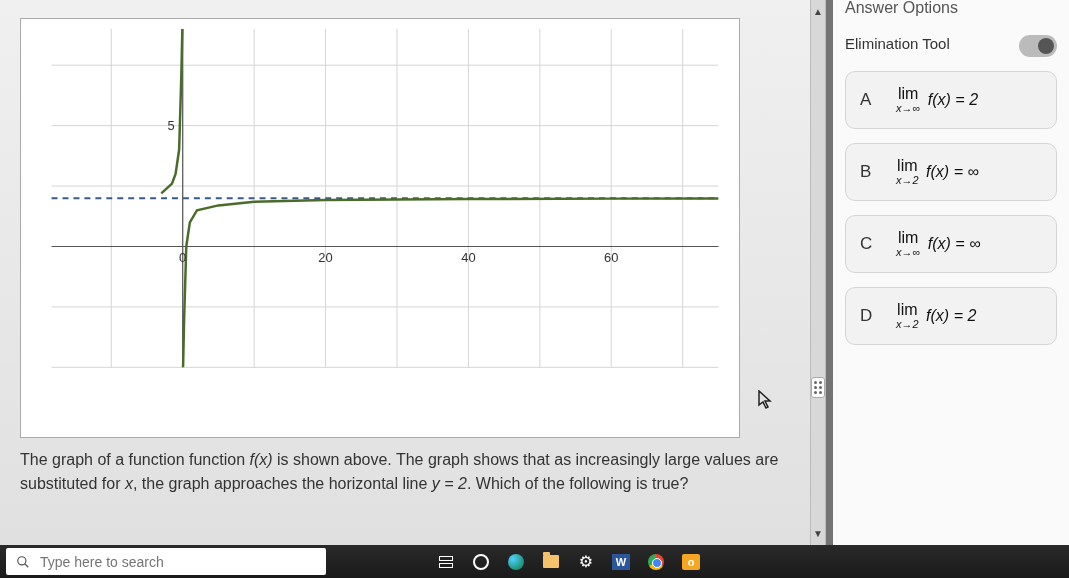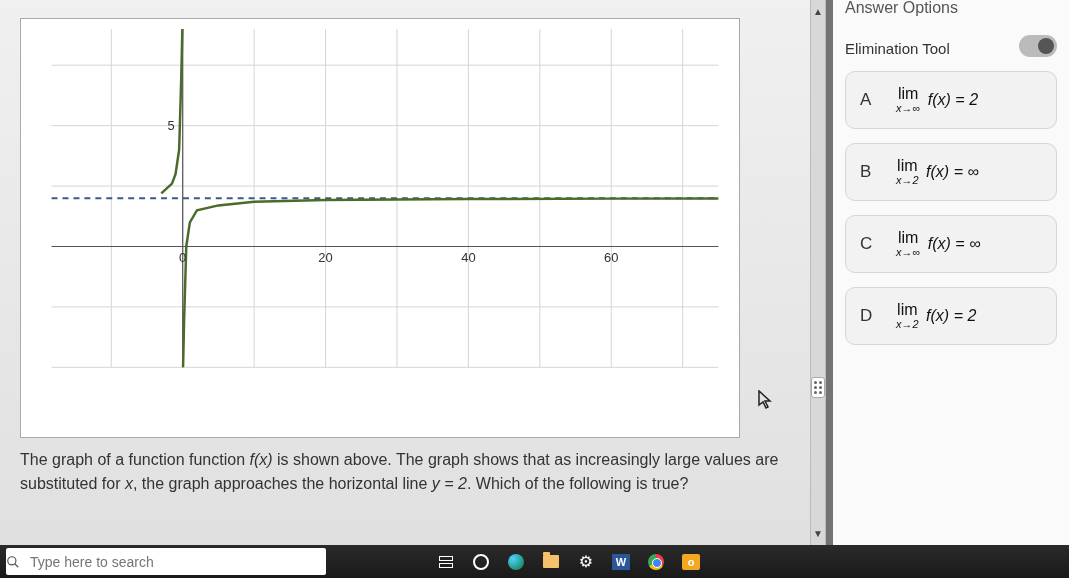--- a/index.html
+++ b/index.html
@@ -80,21 +80,21 @@
     .panel-header {
       font-size: 16px;
       color: #555;
       padding: 2px 0 15px 0;
       font-weight: normal;
       position: relative;
       top: -3px;
     }
     .elim-row {
       display: flex;
-      align-items: flex-end;
+      align-items: flex-start;
       justify-content: space-between;
       margin-bottom: 14px;
     }
     .elim-label { font-size: 15px; color: #333; }
     .toggle {
       width: 38px; height: 22px;
       background: #bbb;
       border-radius: 11px;
       position: relative;
       cursor: pointer;
@@ -163,21 +163,21 @@
       align-items: center;
       padding: 0 6px;
       gap: 4px;
     }
     .search-box {
       background: #fff;
       height: 27px;
       width: 320px;
       display: flex;
       align-items: center;
-      padding: 0 0;
+      padding: 0 10px;
       gap: 10px;
       border-radius: 2px;
     }
     .search-box input {
       border: none;
       outline: none;
       font-size: 14px;
       color: #555;
       flex: 1;
       background: transparent;

